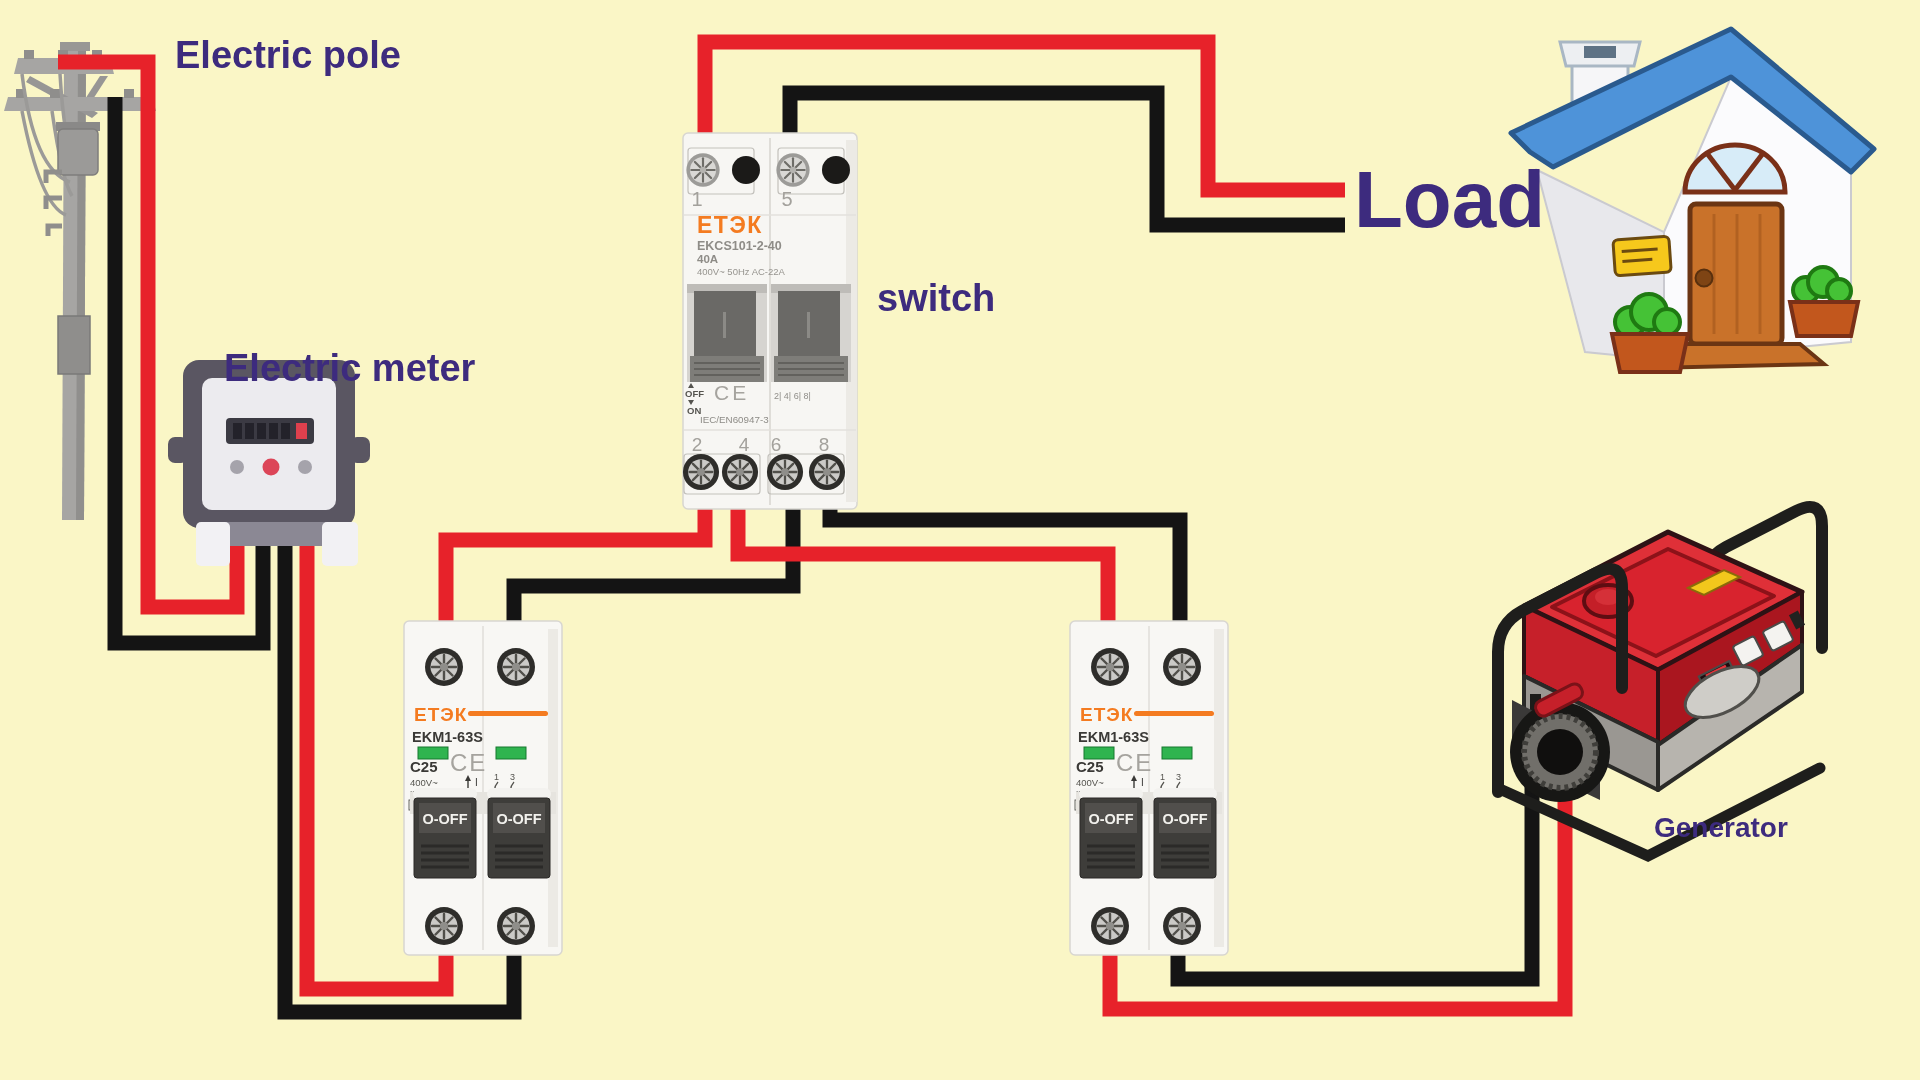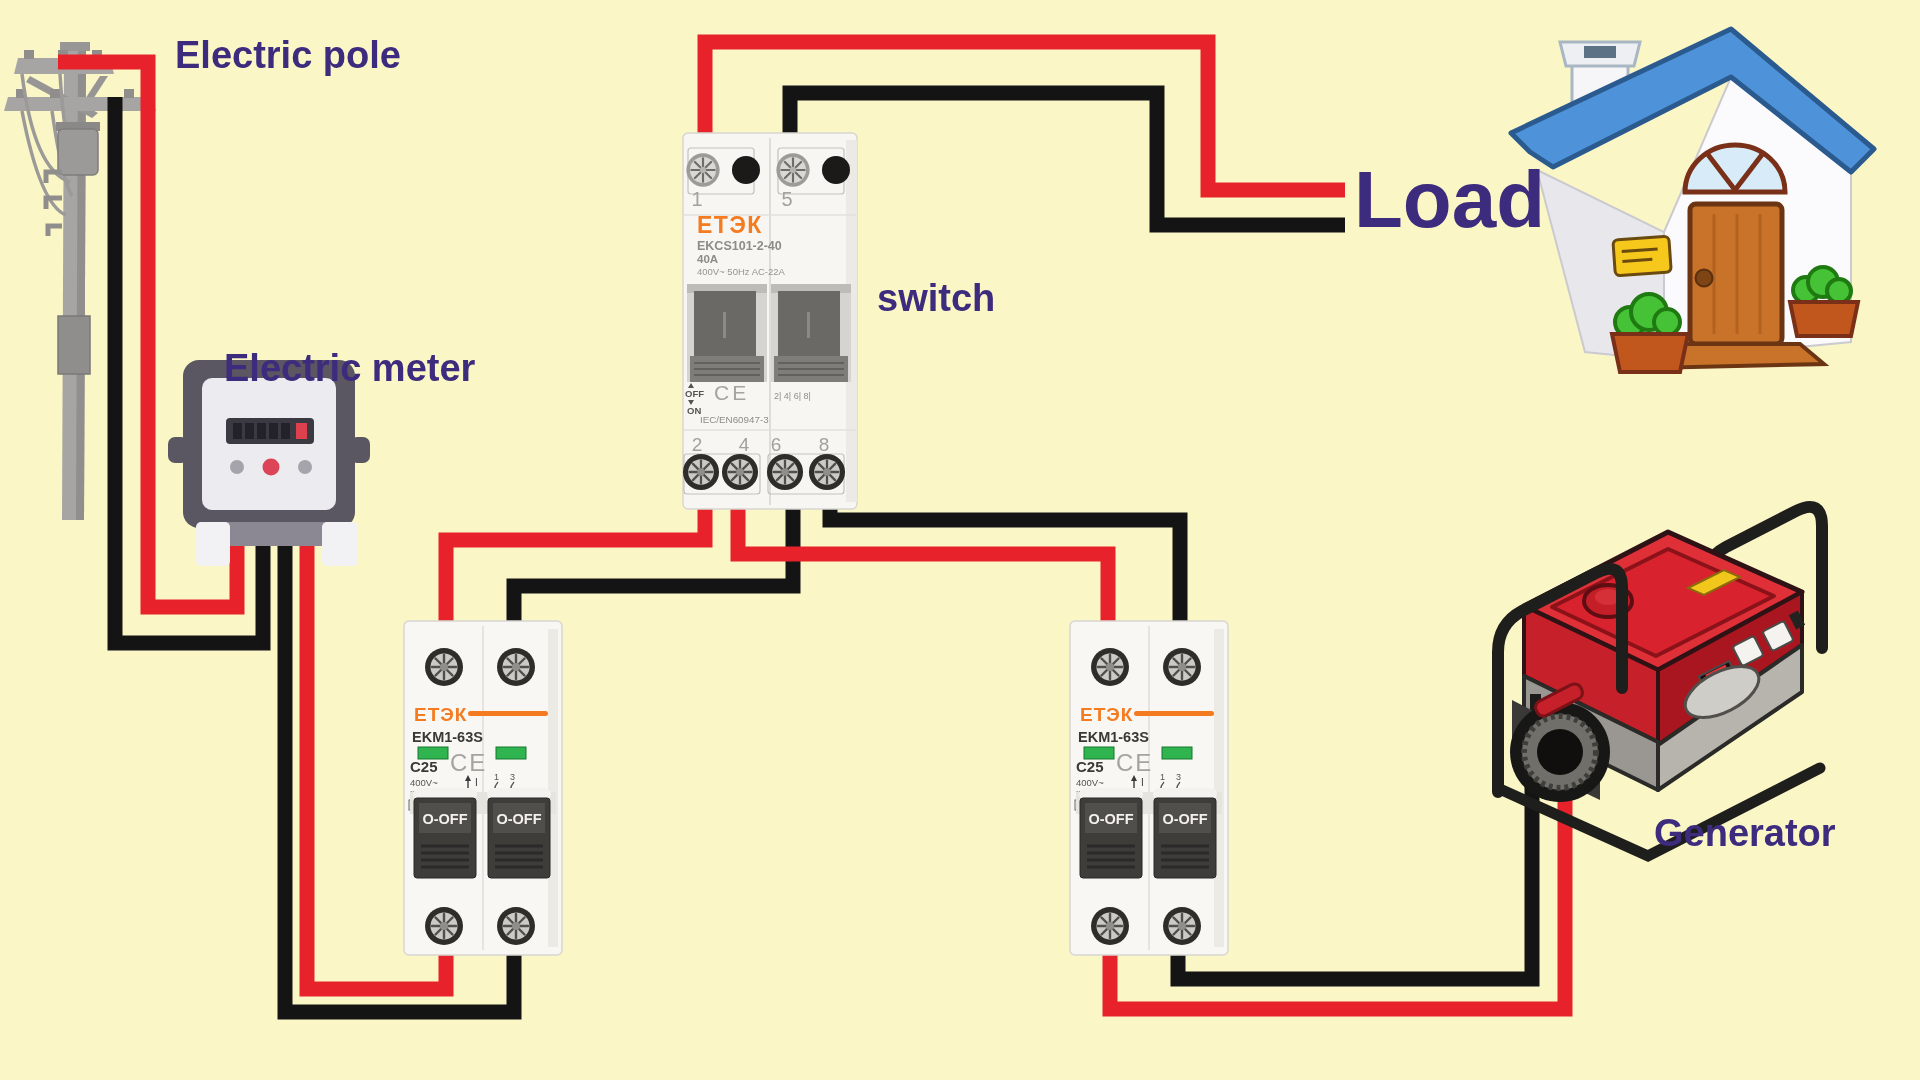--- a/index.html
+++ b/index.html
@@ -6,21 +6,21 @@
   .canvas{position:relative;width:1920px;height:1080px;background:#FAF6C6;overflow:hidden;
           font-family:"Liberation Sans",sans-serif;}
   .scene{position:absolute;left:0;top:0;width:1920px;height:1080px;}
   svg text{font-family:"Liberation Sans",sans-serif;}
   .lbl{position:absolute;color:#3D2B7E;font-weight:bold;white-space:nowrap;}
   .lbl-pole{left:175px;top:34px;font-size:38px;}
   .lbl-meter{left:224px;top:304px;font-size:38px;margin-top:43px;}
   .lbl-changeover{left:877px;top:274px;font-size:38px;line-height:49px;}
   .lbl-changeover span{display:block;}
   .lbl-load{left:1354px;top:154px;font-size:80px;}
-  .lbl-generator{left:1654px;top:812px;font-size:38px;}
+  .lbl-generator{left:1654px;top:812px;font-size:28px;}
 </style>
 </head>
 <body>
 
 <div class="canvas">
 <svg class="scene" viewBox="0 0 1920 1080">
   <defs>
     <symbol id="screw-dark" viewBox="0 0 40 40">
       <circle cx="20" cy="20" r="19" fill="#2E2D2A"></circle>
       <circle cx="20" cy="20" r="13.5" fill="#CBCAC7"></circle>

